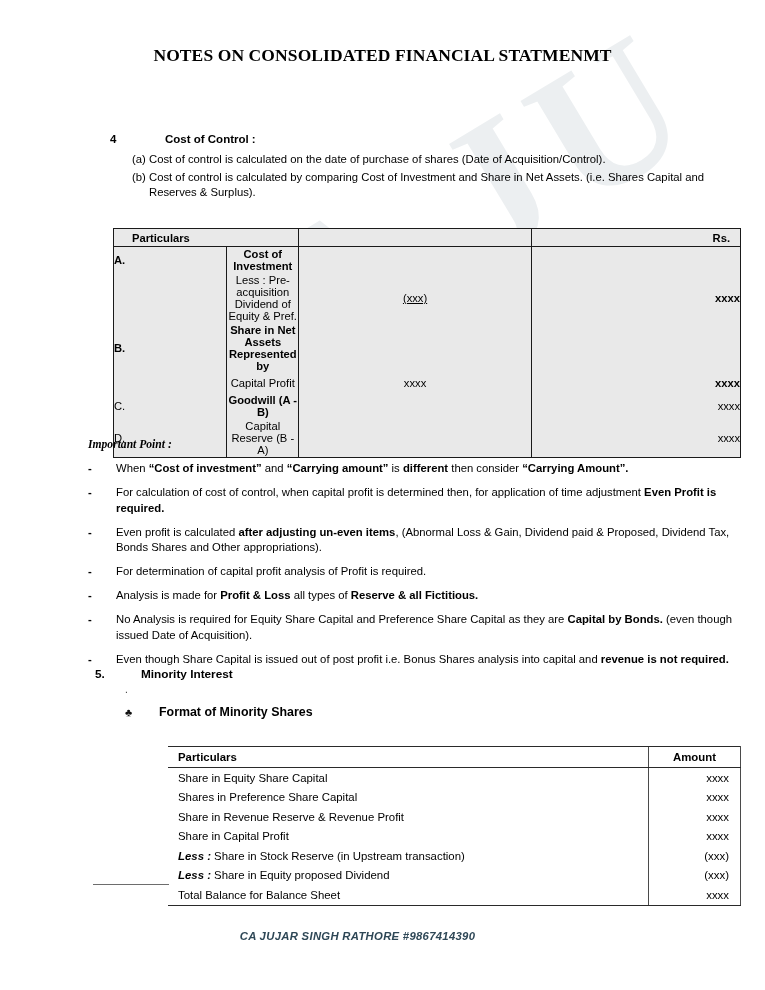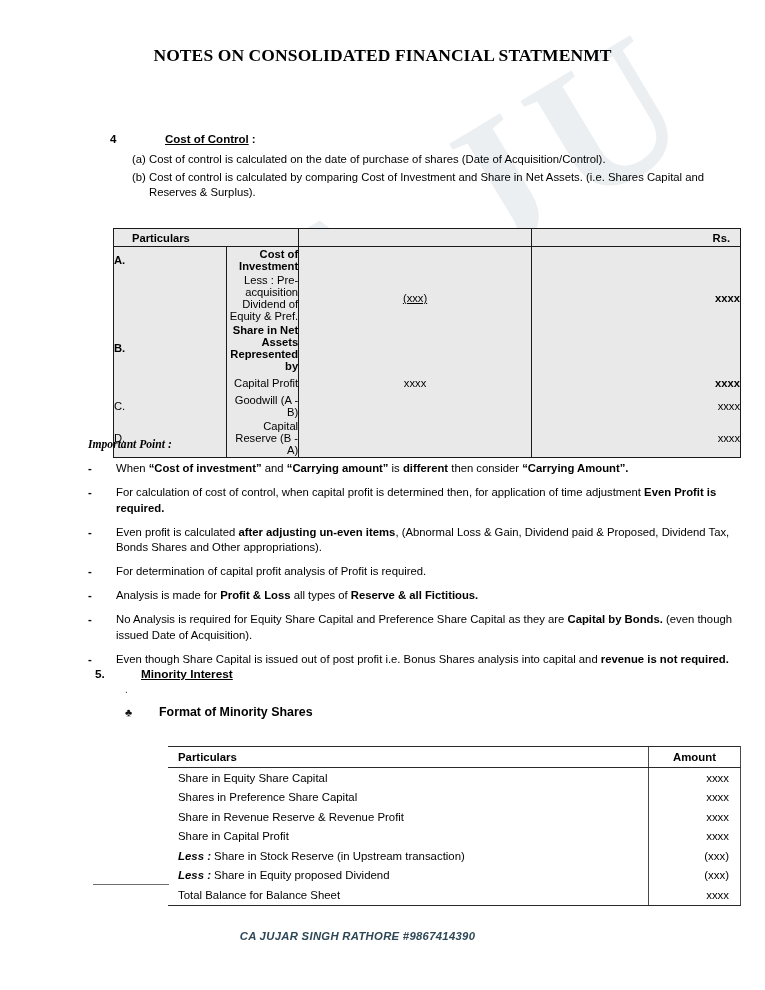--- a/index.html
+++ b/index.html
@@ -70,21 +70,20 @@
     display: flex;
     align-items: baseline;
     font-size: 11.5px;
     font-weight: 700;
   }
   .sec-num {
     width: 55px;
     flex: none;
   }
   .sec-title-u {
-    text-decoration: underline;
     text-align: center;
   }
   .sec-colon { font-weight: 700; padding-left: 3px;}
 
   .sub-list {
     margin-top: 7px;
   }
   .sub-item {
     display: flex;
     font-size: 11.3px;
@@ -122,21 +121,21 @@
   table.t1 .hdr td {
     border-top: 1.2px solid #1a1a1a;
     border-bottom: 1.2px solid #1a1a1a;
     font-weight: 700;
     height: 17px;
   }
   table.t1 tr.last td {
     border-bottom: 1.2px solid #1a1a1a;
   }
   .t1 .c-lbl { width: 38px; text-align: left; padding-left: 9px !important; }
-  .t1 .c-part { text-align: right; }
+  .t1 .c-part { text-align: center; }
   .t1 .c-mid { width: 78px; text-align: center; }
   .t1 .c-rs  { width: 70px; text-align: right; padding-right: 10px !important; }
   .t1 td.pad { padding: 1px 0 1px 0 !important; height: 17.5px; }
   .t1 .indent { padding-left: 44px; }
   .t1 .indent-b { padding-left: 9px; font-weight: 700; }
   .t1 .bold { font-weight: 700; }
   .t1 .under { text-decoration: underline; }
   .hdr-particulars { padding-left: 9px; }
 
   
@@ -331,21 +330,21 @@
 
         <tr>
           <td class="c-lbl pad"></td>
           <td class="c-part pad indent">Capital Profit</td>
           <td class="c-mid pad">xxxx</td>
           <td class="c-rs pad bold">xxxx</td>
         </tr>
 
         <tr>
           <td class="c-lbl pad">C.</td>
-          <td class="c-part pad indent-b" style="font-weight:400">Goodwill (A - B)</td>
+          <td class="c-part pad indent-b" style="font-weight:700">Goodwill (A - B)</td>
           <td class="c-mid pad"></td>
           <td class="c-rs pad">xxxx</td>
         </tr>
 
         <tr class="last">
           <td class="c-lbl pad">D.</td>
           <td class="c-part pad indent-b" style="font-weight:400">Capital Reserve (B - A)</td>
           <td class="c-mid pad"></td>
           <td class="c-rs pad">xxxx</td>
         </tr>

